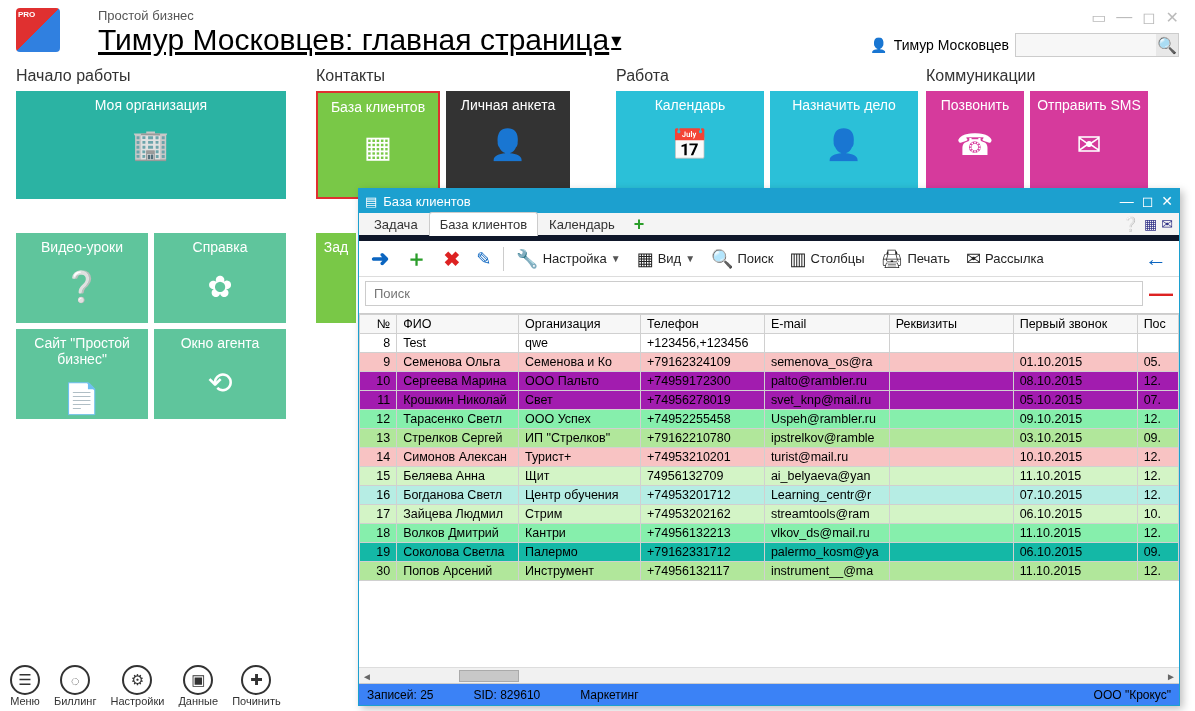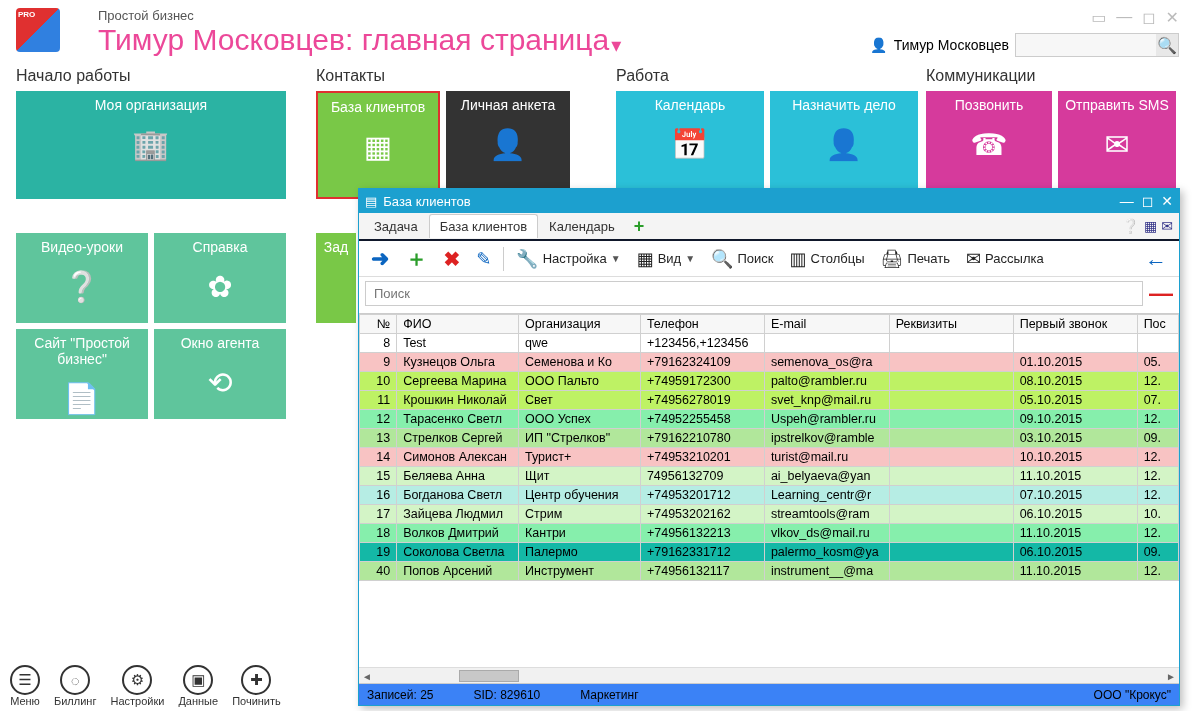--- a/index.html
+++ b/index.html
@@ -3,21 +3,21 @@
 <meta charset="utf-8">
 <style>
 * { box-sizing: border-box; margin: 0; padding: 0; font-family: "Segoe UI", Arial, sans-serif; }
 body { width: 1195px; height: 711px; background: #fff; position: relative; overflow: hidden; }
 
 .topbar { display: flex; align-items: flex-start; padding: 8px 16px 0 16px; gap: 28px; }
 .logo { width: 44px; height: 44px; background: linear-gradient(135deg,#e03030 0 50%,#3080e0 50% 100%); border-radius: 4px; margin-right: 10px; position: relative; }
 .logo::after { content:"PRO"; position:absolute; top:2px; left:2px; font-size:8px; font-weight:bold; color:#fff;}
 .title-block { flex:1; }
 .app-sub { font-size: 13px; color:#555; }
-.app-title { font-size: 30px; font-weight: 400; color:#ec4899; display:flex; align-items:flex-end; }
+.app-title { font-size: 30px; font-weight: 400; color:#000000; display:flex; align-items:center;text-decoration:underline; }
 .app-title .caret { margin-left:2px; font-size: 20px; }
 .top-right { display:flex; flex-direction:column; align-items:flex-end; gap:6px; }
 .win-controls { display:flex; gap:10px; color:#bbb; font-size:16px; }
 .win-controls span { cursor:pointer; }
 .user-row { display:flex; align-items:center; gap:6px; }
 .user-row .uicon { font-size:14px; }
 .user-row .uname { font-size:14px; }
 .search-box { display:flex; align-items:center; border:1px solid #ccc; background:#f7f7f7;}
 .search-box input { border:none; background:transparent; width:140px; padding:3px 6px; outline:none;}
 .search-box .sbtn { width:22px; height:22px; background:#e8e8e8; display:flex; align-items:center; justify-content:center; color:#888; cursor:pointer;}
@@ -44,21 +44,21 @@
 .bbtn { display:flex; flex-direction:column; align-items:center; font-size:11px; color:#333; cursor:pointer;}
 .bbtn .bcirc { width:30px; height:30px; border:2px solid #333; border-radius:50%; display:flex; align-items:center; justify-content:center; font-size:15px;}
 
 
 .popup { position:absolute; left:358px; top:188px; width:822px; height:518px; background:#fff; border:1px solid #1ca0cf; box-shadow: 3px 3px 8px rgba(0,0,0,.25); display:flex; flex-direction:column;}
 .popup-title { background:#1ca0cf; color:#fff; height:24px; display:flex; align-items:center; padding:0 6px; font-size:13px;}
 .popup-title .pticon { margin-right:6px; }
 .popup-title .spacer { flex:1; }
 .popup-title .pwin { display:flex; gap:8px; font-size:14px; }
 .popup-title .pwin span { cursor:pointer; }
-.popup-tabs { display:flex; align-items:center; border-bottom:2px solid #0f172a; background:#f4f4f4; height:28px; padding-left:4px; gap:0; position:relative;}
+.popup-tabs { display:flex; align-items:center; border-bottom:6px solid #0f172a; background:#f4f4f4; height:28px; padding-left:4px; gap:0; position:relative;}
 .ptab { padding:4px 10px; font-size:13px; border:1px solid transparent; border-bottom:none; cursor:pointer; color:#333;}
 .ptab.active { background:#fff; border-color:#ccc; border-radius:3px 3px 0 0;}
 .ptab-plus { color:#2a9d2a; font-size:18px; font-weight:bold; padding:0 8px; cursor:pointer;}
 .popup-tabs .right-icons { position:absolute; right:6px; display:flex; gap:4px; color:#338; font-size:14px;}
 
 .toolbar { display:flex; align-items:center; gap:4px; height:36px; padding:0 6px; border-bottom:1px solid #ddd;}
 .tbtn { display:flex; align-items:center; gap:4px; padding:2px 6px; font-size:13px; cursor:pointer; color:#222;}
 .tbtn .ticn { font-size:18px; }
 .tbtn .dd { font-size:10px; color:#555;}
 .tb-arrow-right { color:#0b65c0; font-size:22px; font-weight:bold;}
@@ -74,21 +74,21 @@
 
 .grid { flex:1; overflow:auto; border-top:1px solid #ccc;}
 table { border-collapse:collapse; width:100%; font-size:12.5px;}
 th, td { border:1px solid #d0d0d0; padding:2px 6px; text-align:left; white-space:nowrap; overflow:hidden;}
 th { background:#f7f7f7; font-weight:normal; position:sticky; top:0;}
 .col-num { width:36px; text-align:right;}
 .col-fio { width:118px;} .col-org { width:118px;} .col-tel{width:120px;} .col-em{width:120px;} .col-rek{width:120px;} .col-fc{width:120px;} .col-last{width:40px;}
 
 .row-white td{background:#fff;}
 .row-pink td{background:#f8c3c3;}
-.row-yellow td{background:#bef264;}
+.row-yellow td{background:#a21caf;}
 .row-orange td{background:#86efac;}
 .row-green td{background:#b1e79b;}
 .row-lgreen td{background:#d3f4c6;}
 .row-cyan td{background:#b6ede4;}
 .row-purple td{background:#14b8a6;}
 
 .statusbar { height:22px; border-top:1px solid #ccc; display:flex; align-items:center; font-size:12px; padding:0 8px; gap:40px; background:#3b82f6;}
 .statusbar .sfill{flex:1;}
 .hscroll { height:16px; border-top:1px solid #ddd; background:#f1f1f1; position:relative;}
 .hscroll .thumb { position:absolute; left:100px; top:2px; width:60px; height:12px; background:#c8c8c8; border:1px solid #aaa;}
@@ -183,21 +183,21 @@
       <div class="tile tile-lg tile-cyan">
           <span>Назначить дело</span>
           <span class="ticon">👤</span>
         </div>
     </div>
   </div>
 
   <div class="section s4">
     <div class="section-label">Коммуникации</div>
     <div class="tiles">
-      <div class="tile tile-med tile-mag" style="height:108px;width:126px;">
+      <div class="tile tile-med tile-mag" style="height:108px;width:98px;">
           <span>Позвонить</span>
           <span class="ticon">☎</span>
         </div>
       <div class="tile tile-med tile-mag" style="height:108px;width:118px;">
           <span>Отправить SMS</span>
           <span class="ticon">✉</span>
         </div>
     </div>
   </div>
 </div>
@@ -305,21 +305,21 @@
             <td>Test</td>
             <td>qwe</td>
             <td>+123456,+123456</td>
             <td></td>
             <td></td>
             <td></td>
             <td></td>
           </tr>
           <tr class="row-pink">
             <td class="col-num">9</td>
-            <td>Кузнецов Ольга</td>
+            <td>Семенова Ольга</td>
             <td>Семенова и Ко</td>
             <td>+79162324109</td>
             <td>semenova_os@ra</td>
             <td></td>
             <td>01.10.2015</td>
             <td>05.</td>
           </tr>
           <tr class="row-yellow">
             <td class="col-num">10</td>
             <td>Сергеева Марина</td>
@@ -414,21 +414,21 @@
             <td class="col-num">19</td>
             <td>Соколова Светла</td>
             <td>Палермо</td>
             <td>+79162331712</td>
             <td>palermo_kosm@ya</td>
             <td></td>
             <td>06.10.2015</td>
             <td>09.</td>
           </tr>
           <tr class="row-green">
-            <td class="col-num">40</td>
+            <td class="col-num">30</td>
             <td>Попов Арсений</td>
             <td>Инструмент</td>
             <td>+74956132117</td>
             <td>instrument__@ma</td>
             <td></td>
             <td>11.10.2015</td>
             <td>12.</td>
           </tr>
         </tbody>
     </table>

